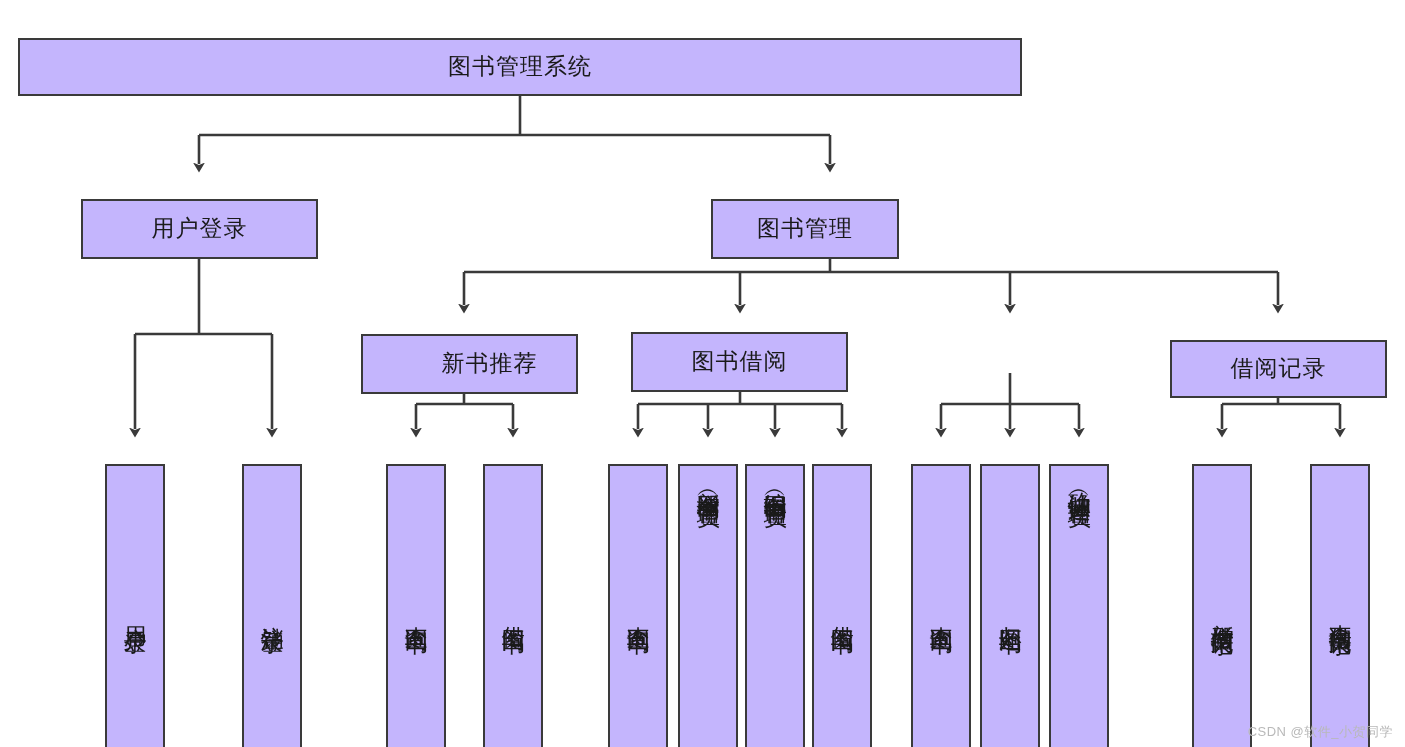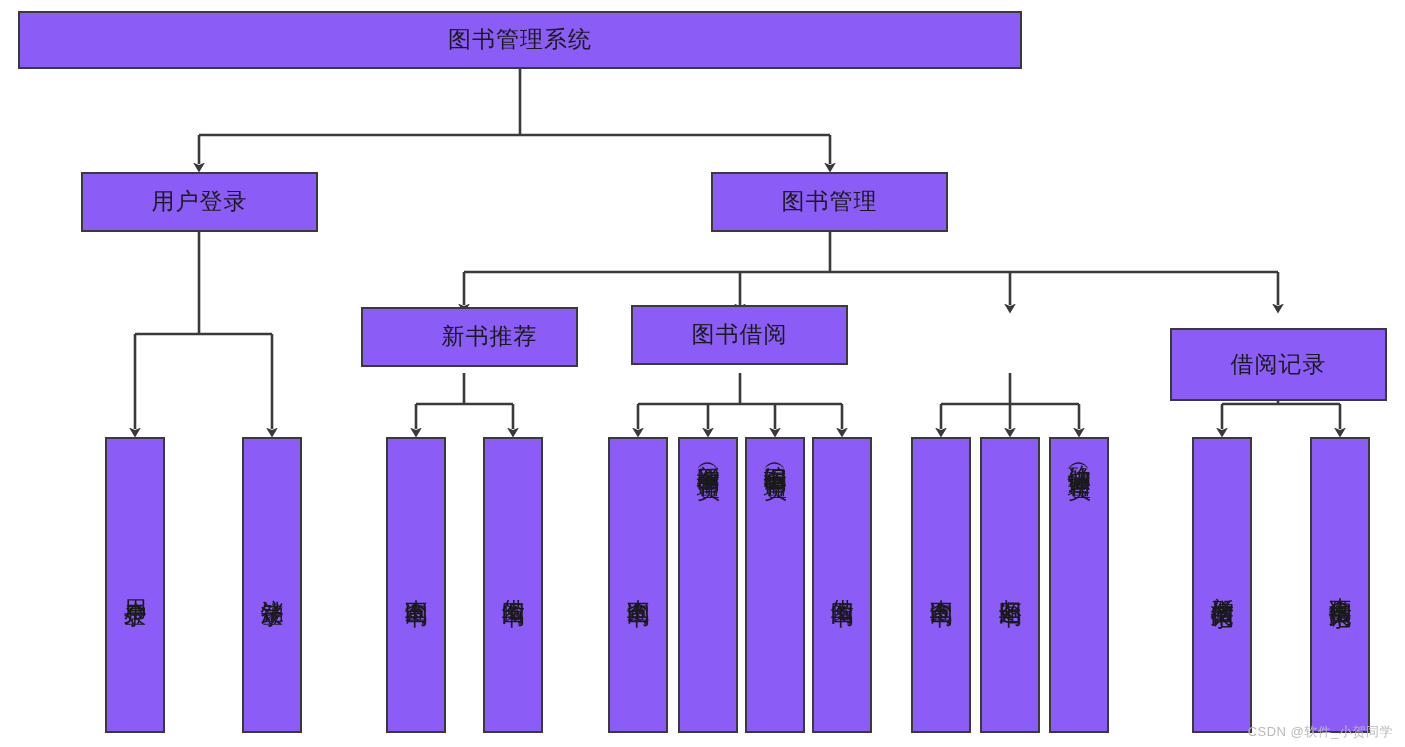--- a/index.html
+++ b/index.html
@@ -21,25 +21,26 @@
     position: absolute;
     left: 0; top: 0;
     width: 1405px;
     height: 747px;
     pointer-events: none;
   }
   .node {
     position: absolute;
     box-sizing: border-box;
     border: 2.5px solid #3a3a3a;
-    background: #8b5cf6;
+    background: #c4b5fd;
     display: flex;
     align-items: center;
     justify-content: center;
     color: #1a1a1a;
+    margin-top: 27px;
   }
   .node.horiz .label {
     font-size: 23px;
     line-height: 1.1;
     letter-spacing: 1px;
     white-space: nowrap;
   }
   .node.vert {
     align-items: flex-start;
     justify-content: center;
@@ -124,31 +125,31 @@
     </g>
   </svg>
 
   <div class="node horiz" style="left:18px; top:11px; width:1004px; height:58px;">
     <span class="label">图书管理系统</span>
   </div>
 
   <div class="node horiz" style="left:81px; top:172px; width:237px; height:60px;">
     <span class="label">用户登录</span>
   </div>
-  <div class="node horiz" style="left:711px; top:172px; width:237px; height:60px;">
+  <div class="node horiz" style="left:711px; top:172px; width:188px; height:60px;">
     <span class="label">图书管理</span>
   </div>
 
   <div class="node horiz" style="left:361px; top:307px; width:217px; height:60px;padding-left:40px;">
     <span class="label">新书推荐</span>
   </div>
   <div class="node horiz" style="left:631px; top:305px; width:217px; height:60px;">
     <span class="label">图书借阅</span>
   </div>
-  <div class="node horiz" style="left:1170px; top:328px; width:217px; height:73px;">
+  <div class="node horiz" style="left:1170px; top:313px; width:217px; height:58px;">
     <span class="label">借阅记录</span>
   </div>
 
   <div class="node vert mid" style="left:105px; top:437px; width:60px; height:296px;">
     <span class="label">用户登录</span>
   </div>
   <div class="node vert mid" style="left:242px; top:437px; width:60px; height:296px;">
     <span class="label">注销登录</span>
   </div>
 

